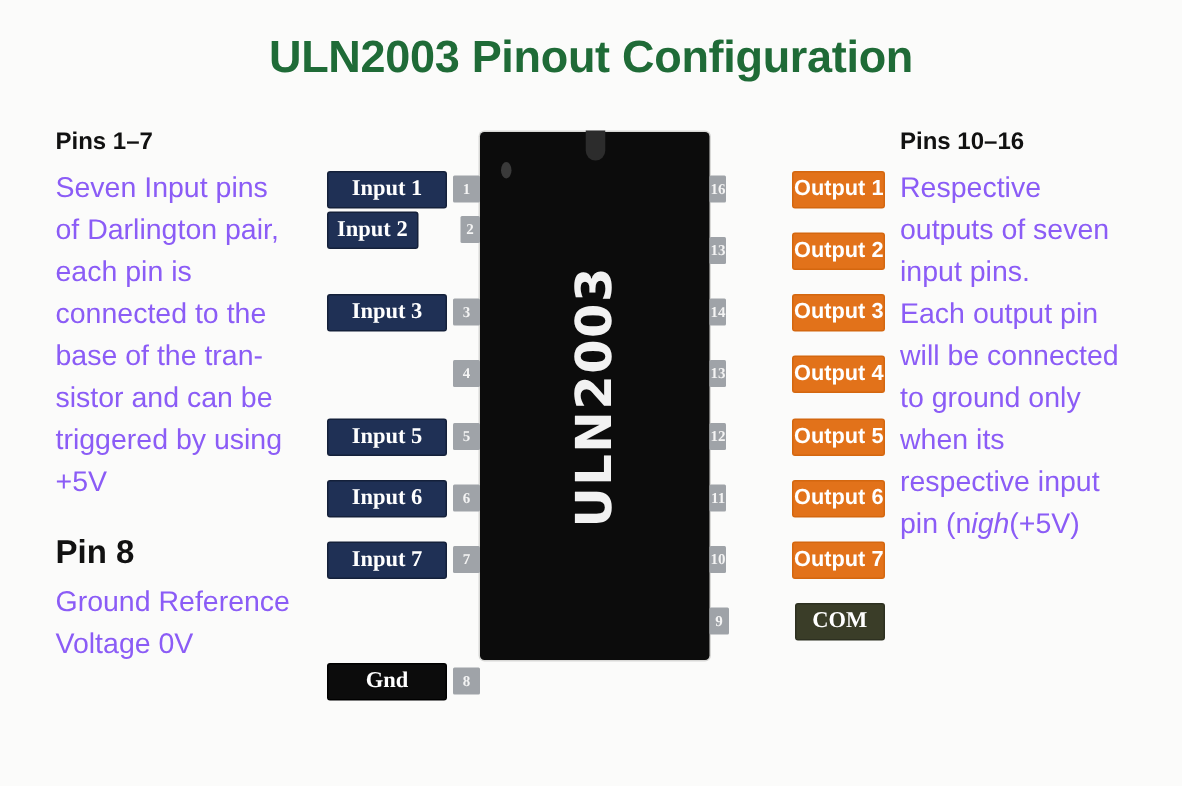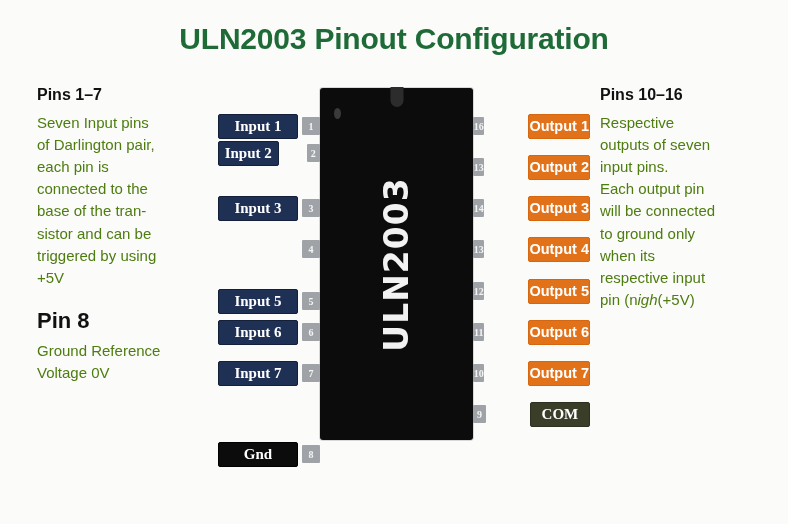--- a/index.html
+++ b/index.html
@@ -43,23 +43,23 @@
   .col-right { left: 600px; top: 86px;  width: 188px; }
 
   .col-heading {
     font-size: 16px;
     font-weight: bold;
     color: #111111;
     line-height: 1.1;
     margin: 0 0 8px 0;
   }
   .col-body {
-    font-size: 15px;
+    font-size: 19px;
     line-height: 1.48;
-    color: #4d7c0f;
+    color: #8b5cf6;
     margin: 0;
     white-space: pre-line;
   }
   .col-heading-2 {
     font-size: 22px;
     font-weight: bold;
     color: #111111;
     margin: 20px 0 7px 0;
     line-height: 1.1;
   }
@@ -241,21 +241,21 @@
           <div class="pin-label pin-label-in">Input 2</div>
           <div class="pin-num pin-num-left">2</div>
         </div>
         <div class="pin-row pin-row-left" style="top: 107px;">
           <div class="pin-label pin-label-in">Input 3</div>
           <div class="pin-num pin-num-left">3</div>
         </div>
         <div class="pin-row pin-row-left" style="top: 148px;">
           <div class="pin-num pin-num-left">4</div>
         </div>
-        <div class="pin-row pin-row-left" style="top: 190px; margin-top: 10px;">
+        <div class="pin-row pin-row-left" style="top: 190px;">
           <div class="pin-label pin-label-in">Input 5</div>
           <div class="pin-num pin-num-left">5</div>
         </div>
         <div class="pin-row pin-row-left" style="top: 231px;">
           <div class="pin-label pin-label-in">Input 6</div>
           <div class="pin-num pin-num-left">6</div>
         </div>
         <div class="pin-row pin-row-left" style="top: 272px;">
           <div class="pin-label pin-label-in">Input 7</div>
           <div class="pin-num pin-num-left">7</div>

